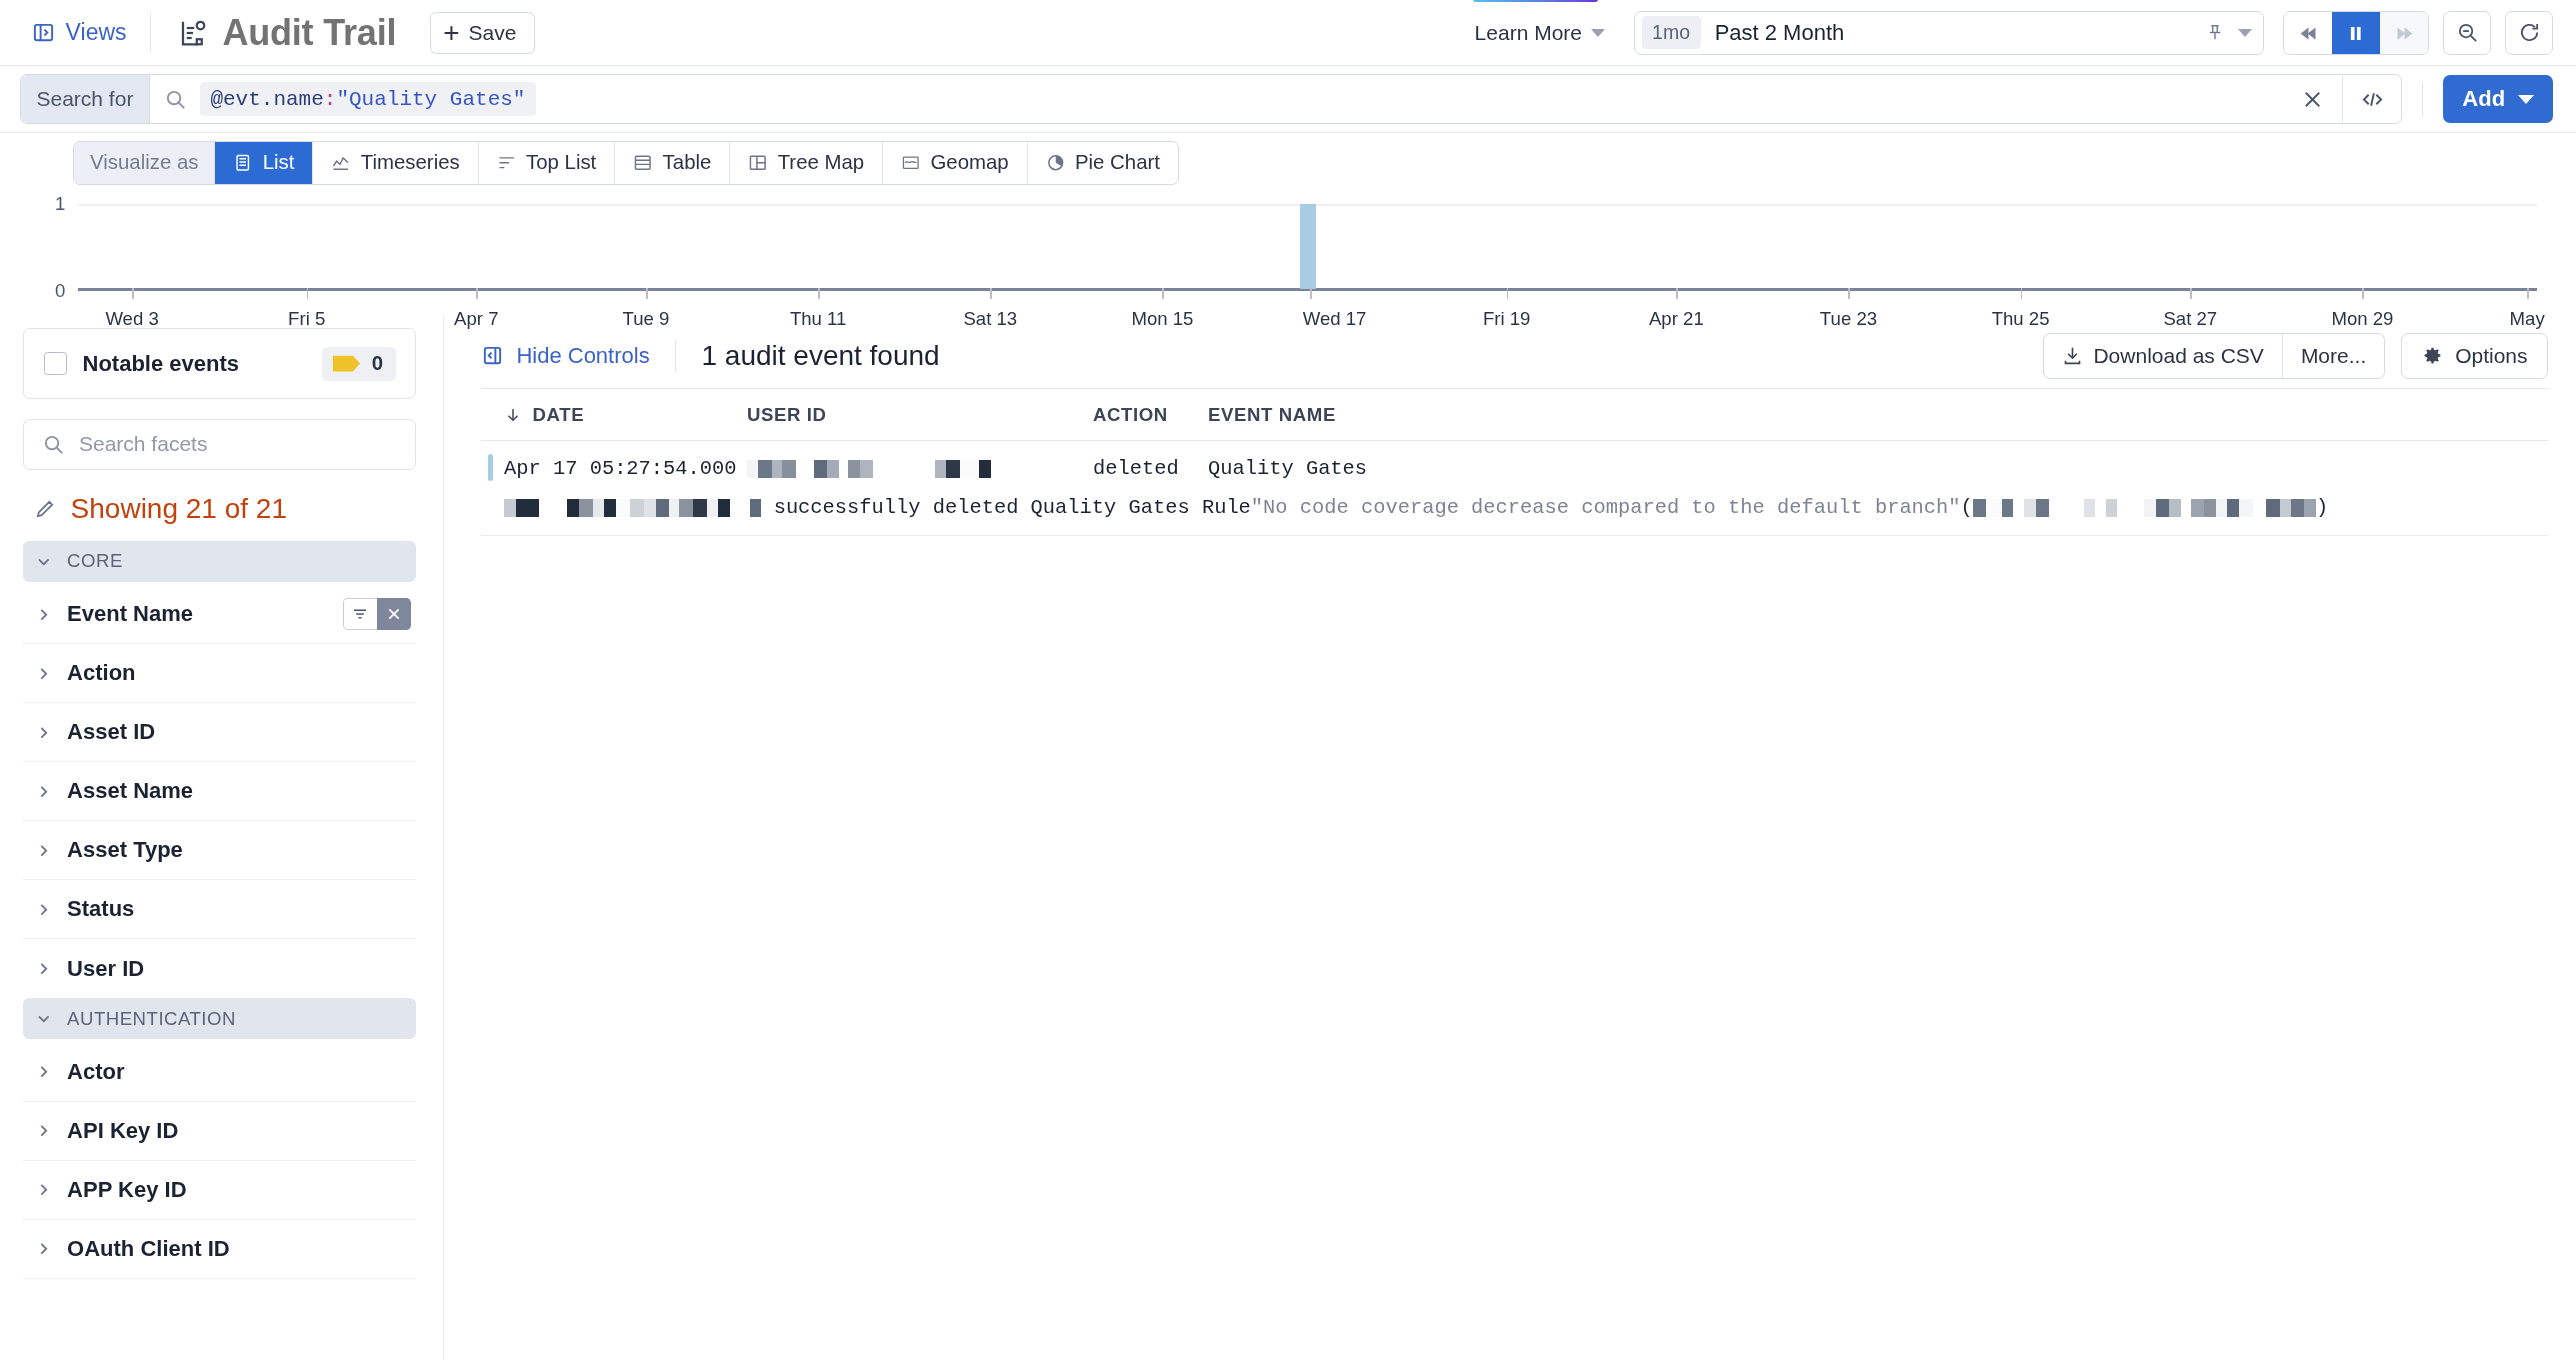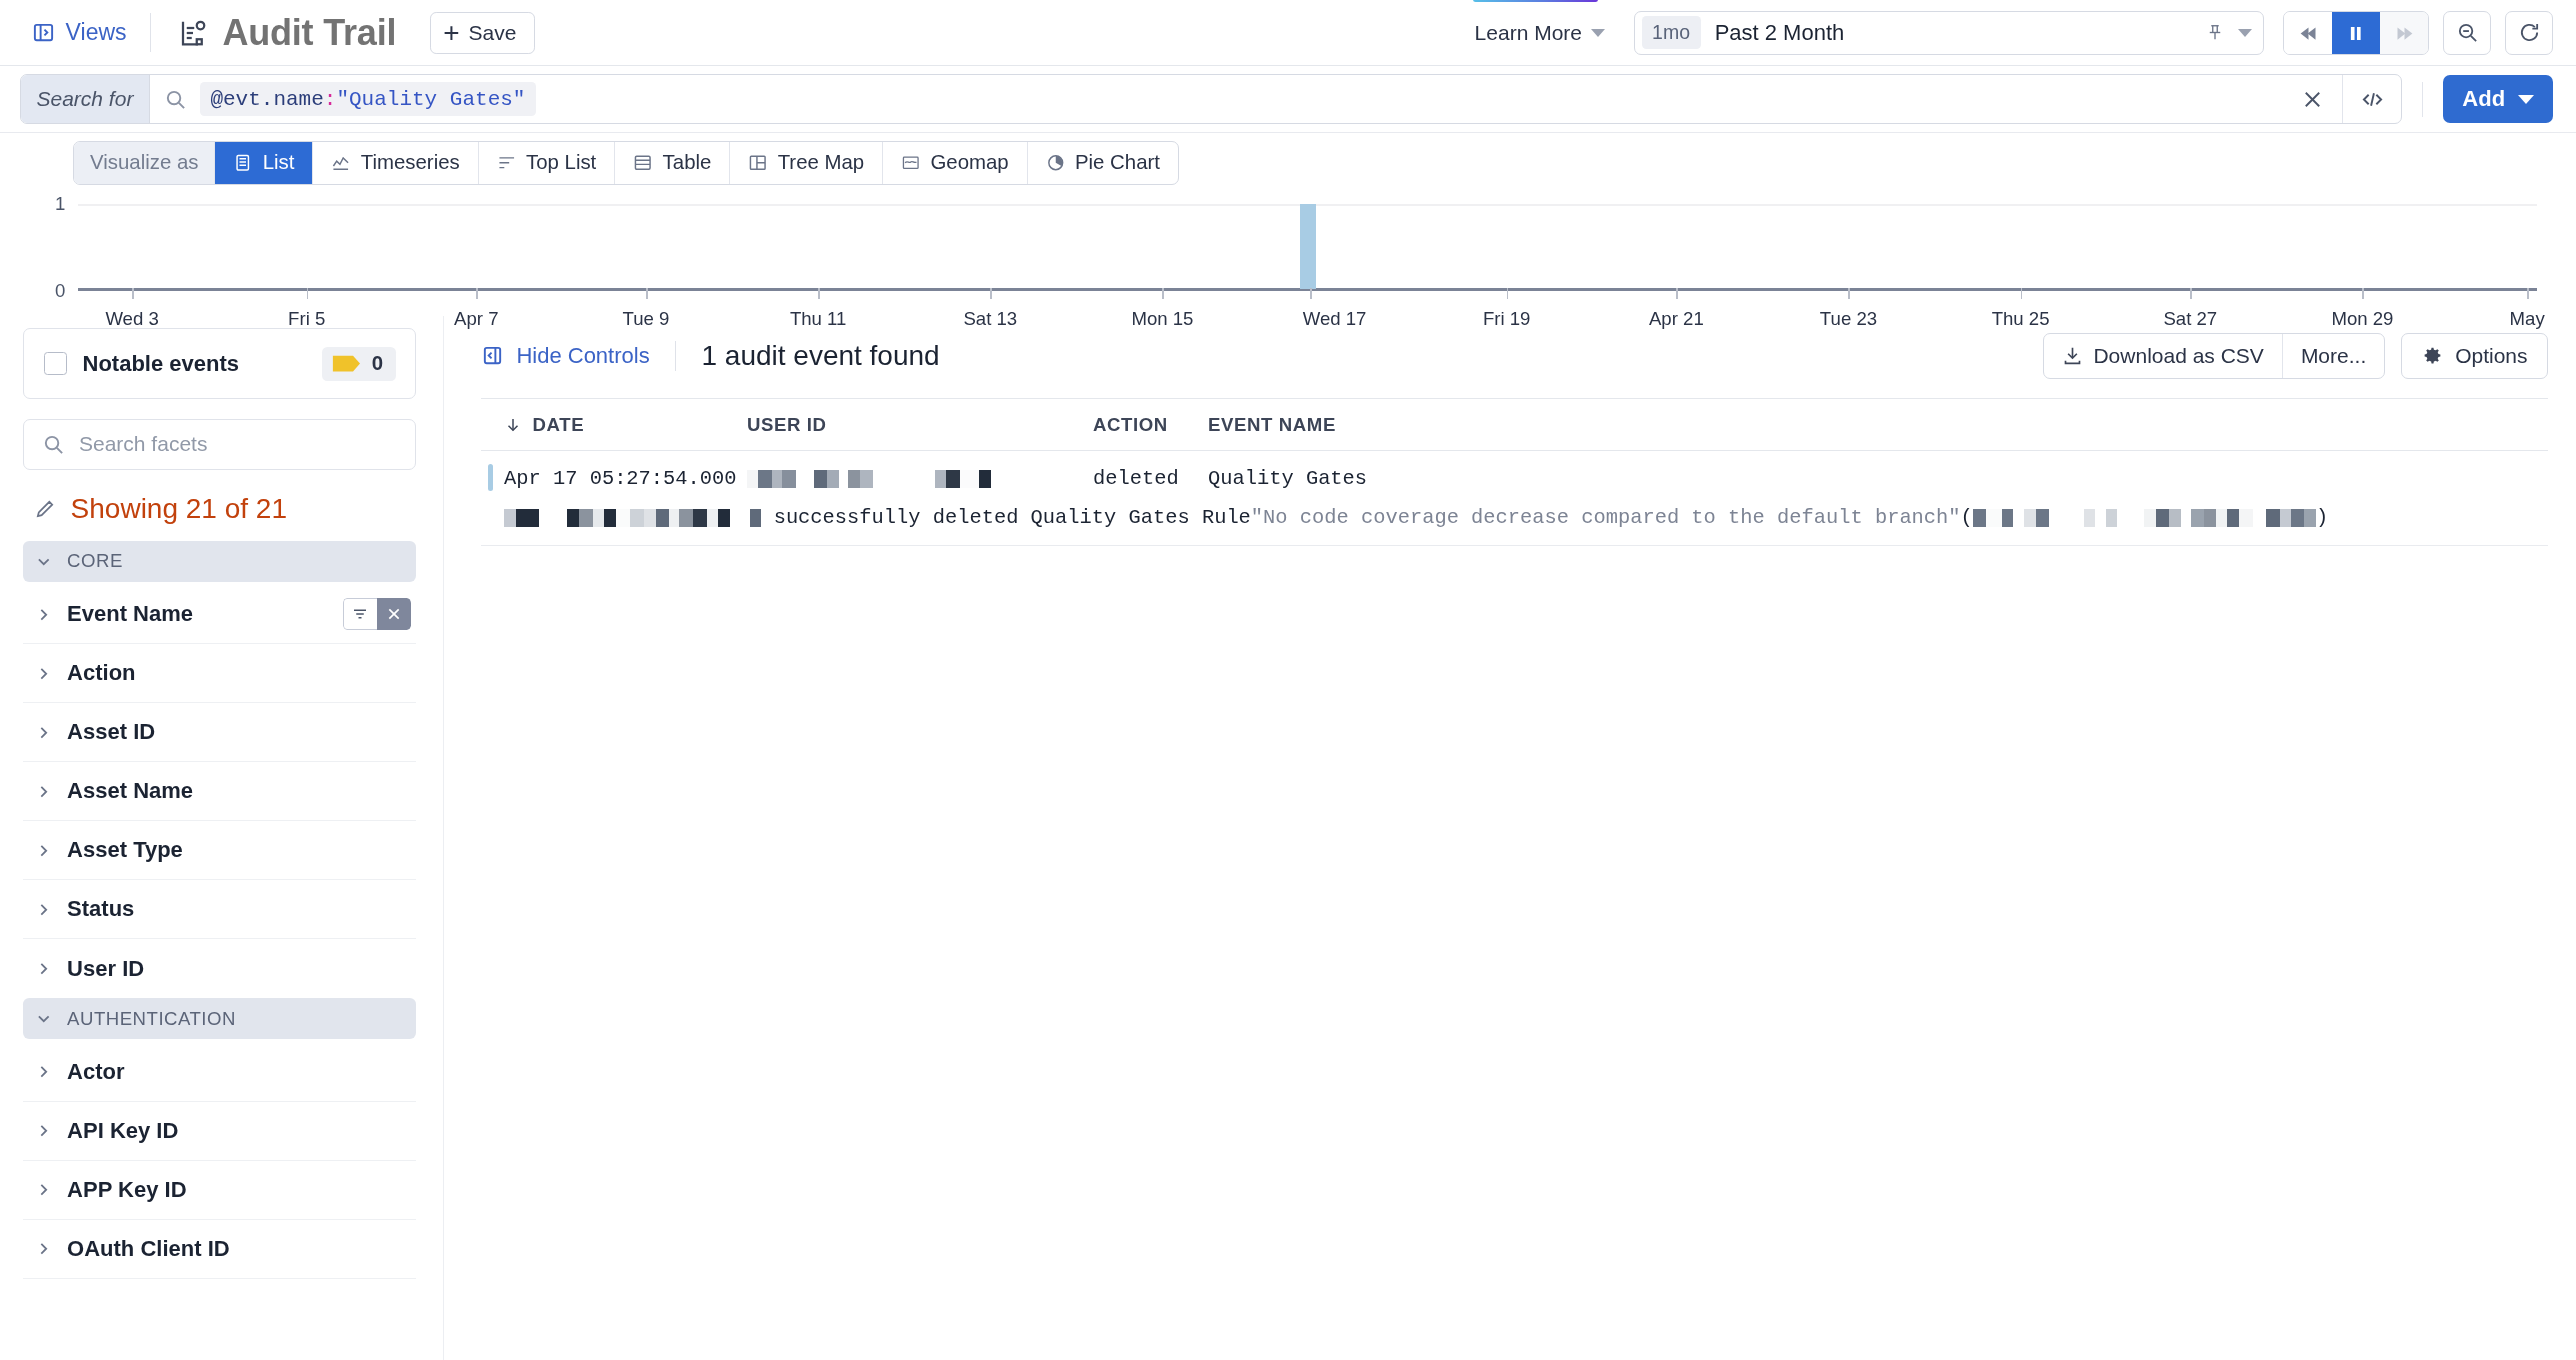--- a/index.html
+++ b/index.html
@@ -88,21 +88,21 @@
     height: 67px; min-height: 67px; display: flex; align-items: center;
     padding: 0 23px 0 19.5px; border-bottom: 0.9px solid #e8eaef; background: #fff;
   }
   .search-shell {
     flex: 1; display: flex; align-items: center; height: 50px;
     border: 0.9px solid #d6dae3; border-radius: 7px; background: #fff; overflow: hidden;
   }
   .search-for {
     background: #e3e8f2; color: #4a5468; font-size: 21px;
     height: 50px; display: flex; align-items: center; padding: 0 16px;
-    border-right: 0.9px solid #d6dae3; white-space: nowrap; font-style: italic;
+    border-right: 0.9px solid #d6dae3; white-space: nowrap;
   }
   .search-mag { padding: 0 12.4px 0 14px; display: flex; align-items: center; color: #8c94a5; }
   .query-pill {
     background: #f0f1f5; border-radius: 4.4px; padding: 5.3px 10.6px;
     font-family: "Liberation Mono", monospace; font-size: 21px; white-space: nowrap;
   }
   .q-key { color: #2c3e7a; }
   .q-colon { color: #d6299a; }
   .q-val { color: #3555c4; }
   .search-actions { margin-left: auto; display: flex; align-items: center; height: 50px; }
@@ -199,21 +199,21 @@
   .found-text { font-size: 28px; color: #1b2332; }
   .ctrl-right { margin-left: auto; display: flex; align-items: center; }
   .btngroup { display: flex; height: 46px; border: 0.9px solid #d6dae3; border-radius: 7px; overflow: hidden; background: #fff; }
   .bg-btn { display: flex; align-items: center; gap: 10.6px; padding: 0 18px; font-size: 21px; color: #2b3346; cursor: pointer; }
   .bg-btn + .bg-btn { border-left: 0.9px solid #e2e5ec; }
   .opt-btn {
     display: flex; align-items: center; gap: 12.4px; margin-left: 16px; padding: 0 19.5px; height: 46px;
     border: 0.9px solid #d6dae3; border-radius: 7px; font-size: 21px; color: #2b3346; cursor: pointer; background: #fff;
   }
 
-  .tablewrap { margin-top: 15px; border-top: 0.9px solid #e4e7ec; }
+  .tablewrap { margin-top: 5px; border-top: 0.9px solid #e4e7ec; }
   .thead { display: flex; align-items: center; height: 51px; font-size: 18.6px; font-weight: 700; color: #3d4557; letter-spacing: 0.6px; }
   .th-date { width: 266px; display: flex; align-items: center; gap: 10.6px; padding-left: 23px; }
   .th-user { width: 346px; }
   .th-action { width: 115px; }
   .th-event { flex: 1; }
   .row-divider { height: 0.9px; background: #e4e7ec; }
 
   .erow { position: relative; padding: 12.4px 0 16px 0; border-bottom: 0.9px solid #e9ebef; }
   .erow::before { content: ""; position: absolute; left: 7px; top: 12.4px; width: 5.3px; height: 27px; background: #a8cce4; border-radius: 2.7px; }
   .eline1 { display: flex; align-items: center; height: 30px; font-family: "Liberation Mono", monospace; font-size: 20.4px; color: #1b2332; }

